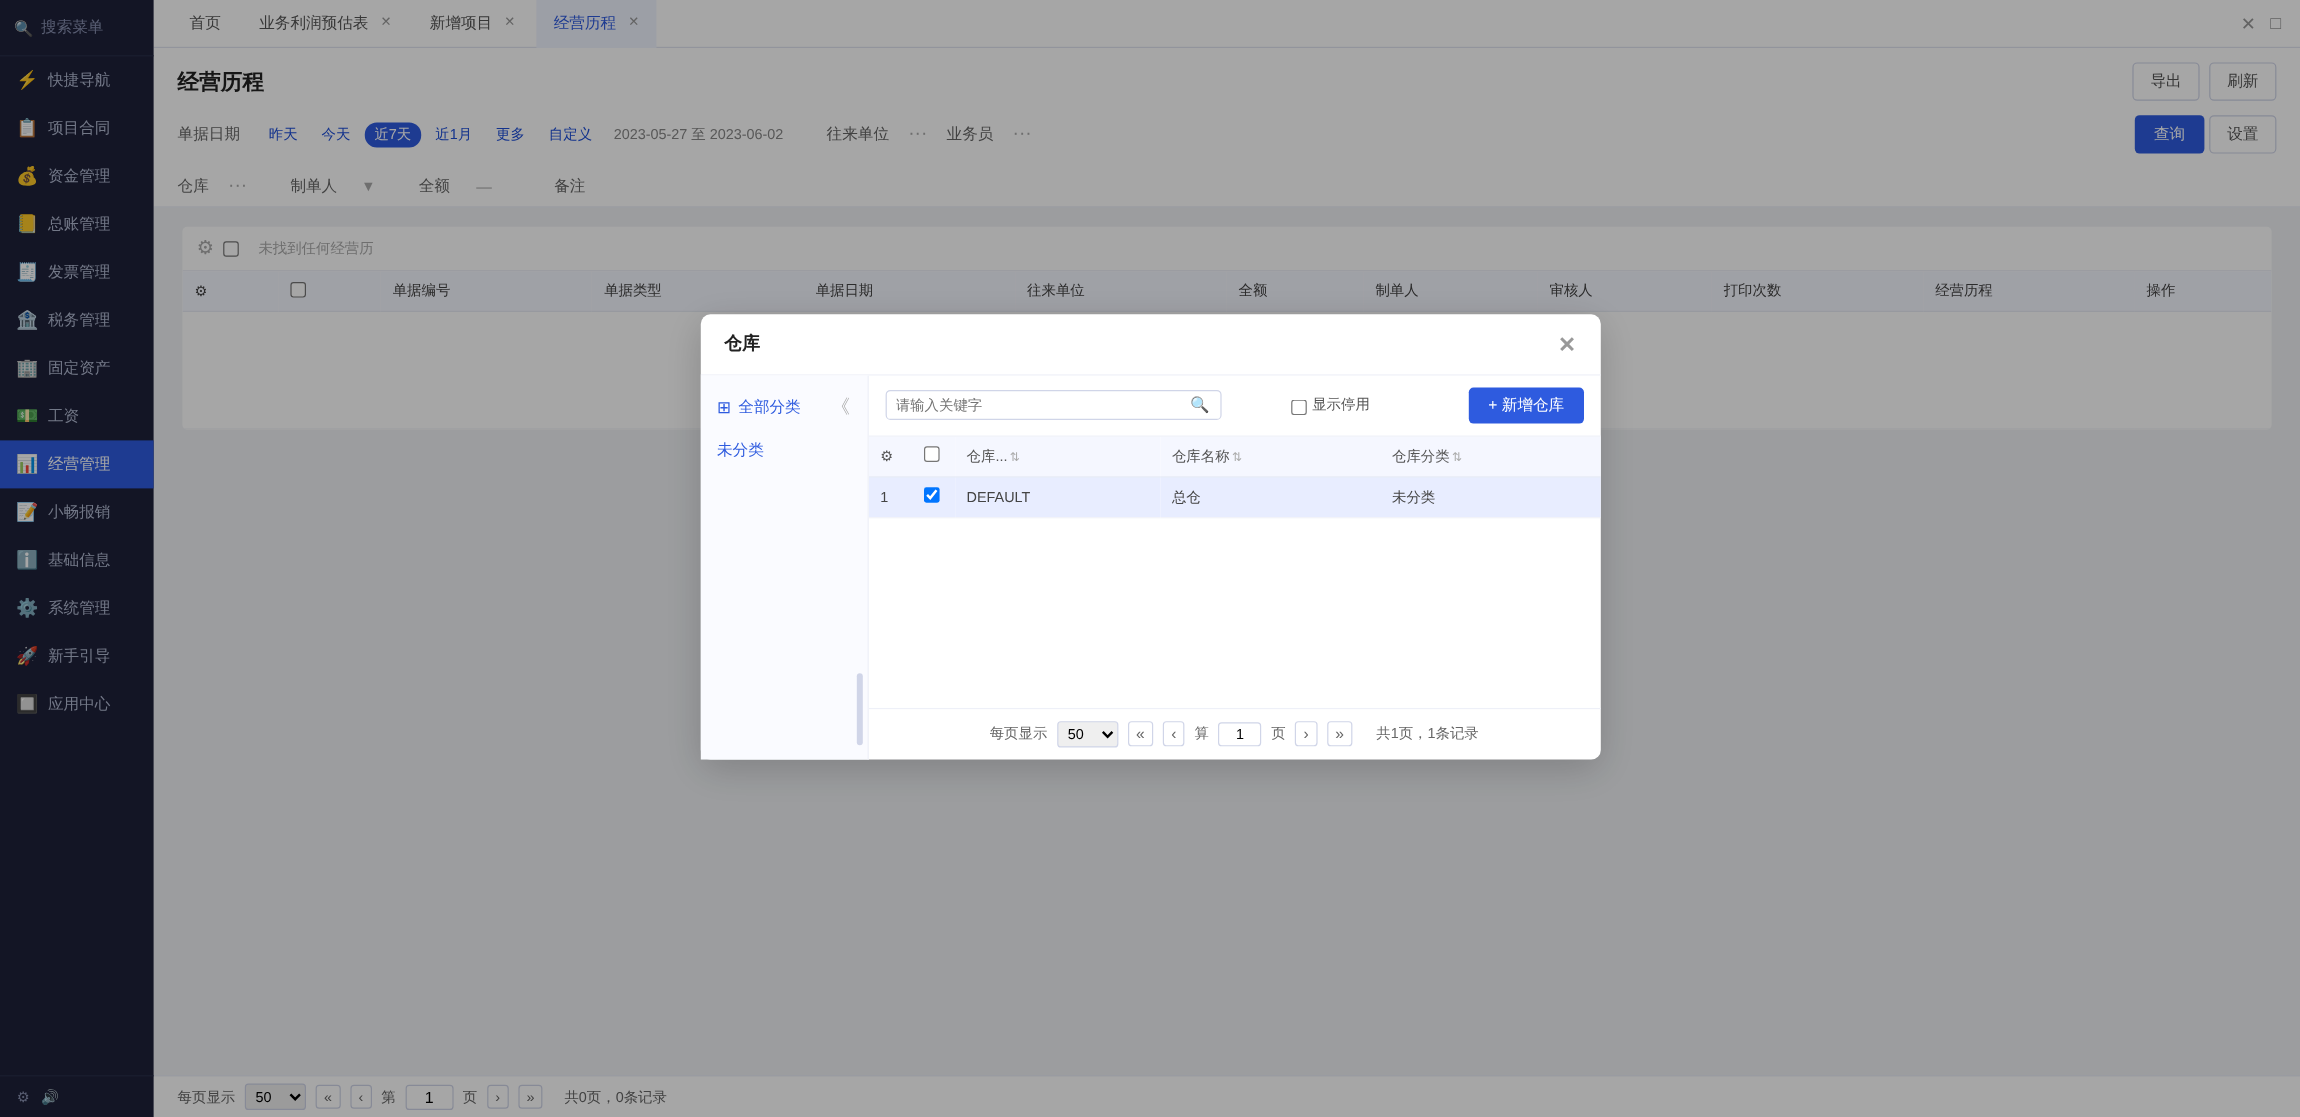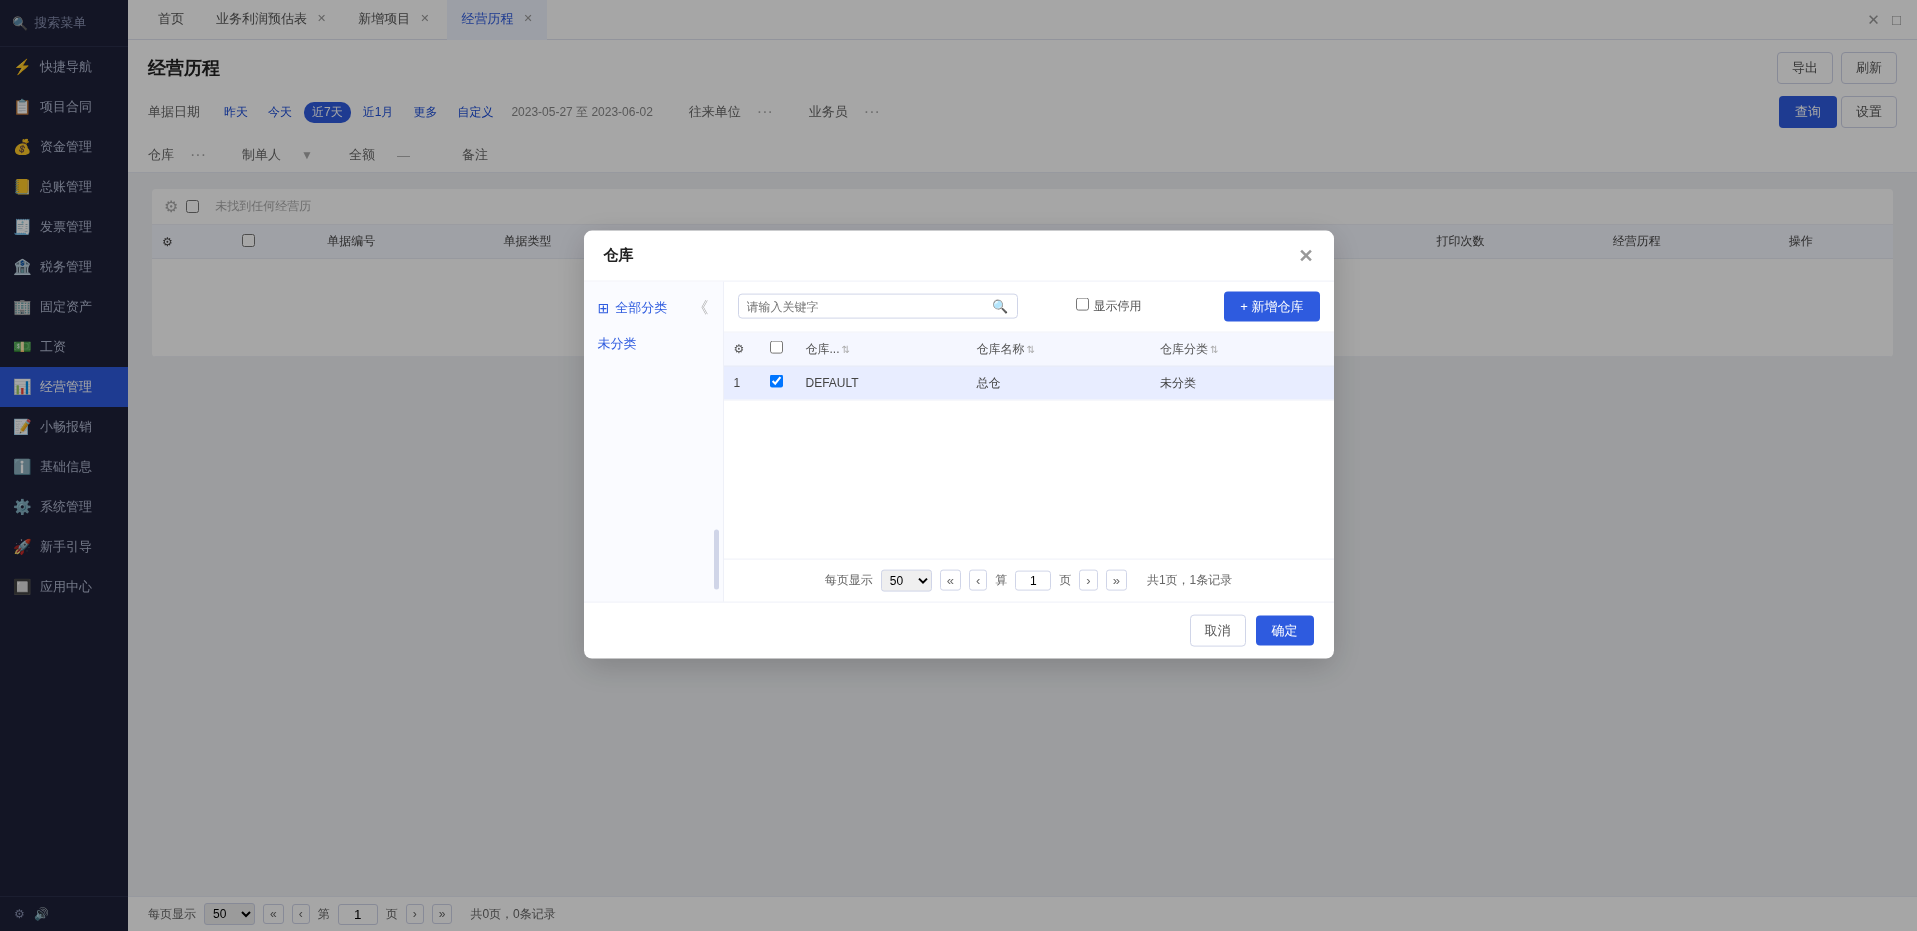--- a/index.html
+++ b/index.html
@@ -114,21 +114,21 @@
     .modal-right { flex: 1; display: flex; flex-direction: column; }
     .modal-toolbar {
       display: flex; align-items: center; padding: 10px 14px; gap: 10px;
       border-bottom: 1px solid #eef0f8;
     }
     .search-box {
       display: flex; align-items: center; border: 1px solid #d0d5e8; border-radius: 4px;
       padding: 4px 8px; gap: 6px; flex: 1; max-width: 280px;
     }
     .search-box input { border: none; outline: none; font-size: 12px; color: #333; width: 100%; background: transparent; }
-    .checkbox-label { display: flex; align-items: flex-start; gap: 5px; font-size: 12px; color: #555; cursor: pointer; padding-left: 48px; }
+    .checkbox-label { display: flex; align-items: flex-end; gap: 5px; font-size: 12px; color: #555; cursor: pointer; padding-left: 48px; }
     .add-btn { margin-left: auto; }
 
     
     .modal-table { flex: 1; overflow: auto; }
     .modal-table table { width: 100%; border-collapse: collapse; font-size: 12px; }
     .modal-table th {
       background: #f5f7ff; padding: 8px 10px; color: #555; font-weight: 500;
       border-bottom: 1px solid #e8ecf5; text-align: left; white-space: nowrap;
     }
     .modal-table td { padding: 8px 10px; border-bottom: 1px solid #f0f2f8; color: #444; }
@@ -258,21 +258,21 @@
         <span class="date-btn">昨天</span>
         <span class="date-btn">今天</span>
         <span class="date-btn active">近7天</span>
         <span class="date-btn">近1月</span>
         <span class="date-btn">更多</span>
         <span class="date-btn">自定义</span>
         <span class="date-range">2023-05-27 至 2023-06-02</span>
       </div>
       <span class="filter-label" style="margin-left:20px;">往来单位</span>
       <span class="filter-dots">···</span>
-      <span class="filter-label" style="margin-left:20px;font-family:Liberation Mono, monospace;">业务员</span>
+      <span class="filter-label" style="font-family:Liberation Mono, monospace;">业务员</span>
       <span class="filter-dots">···</span>
       <div style="margin-left:auto; display:flex; gap:4px;">
         <button class="btn-primary">查询</button>
         <button class="btn-default">设置</button>
       </div>
     </div>
     <div class="filter-row2">
       <span class="filter-label">仓库</span>
       <span class="filter-dots">···</span>
       <span class="filter-label" style="margin-left:20px;">制单人</span>
@@ -422,17 +422,13 @@
         <span>算</span>
         <input type="text" class="pag-input" value="1" style="">
         <span>页</span>
         <button class="pag-btn">›</button>
         <button class="pag-btn">»</button>
         <span style="margin-left:12px;text-align:center;">共1页，1条记录</span>
       </div>
     </div>
   </div>
 
-  <div class="modal-footer">
-    <button class="btn-default">取消</button>
-    <button class="btn-primary">确定</button>
-  </div>
 </div>
 
 </body></html>

